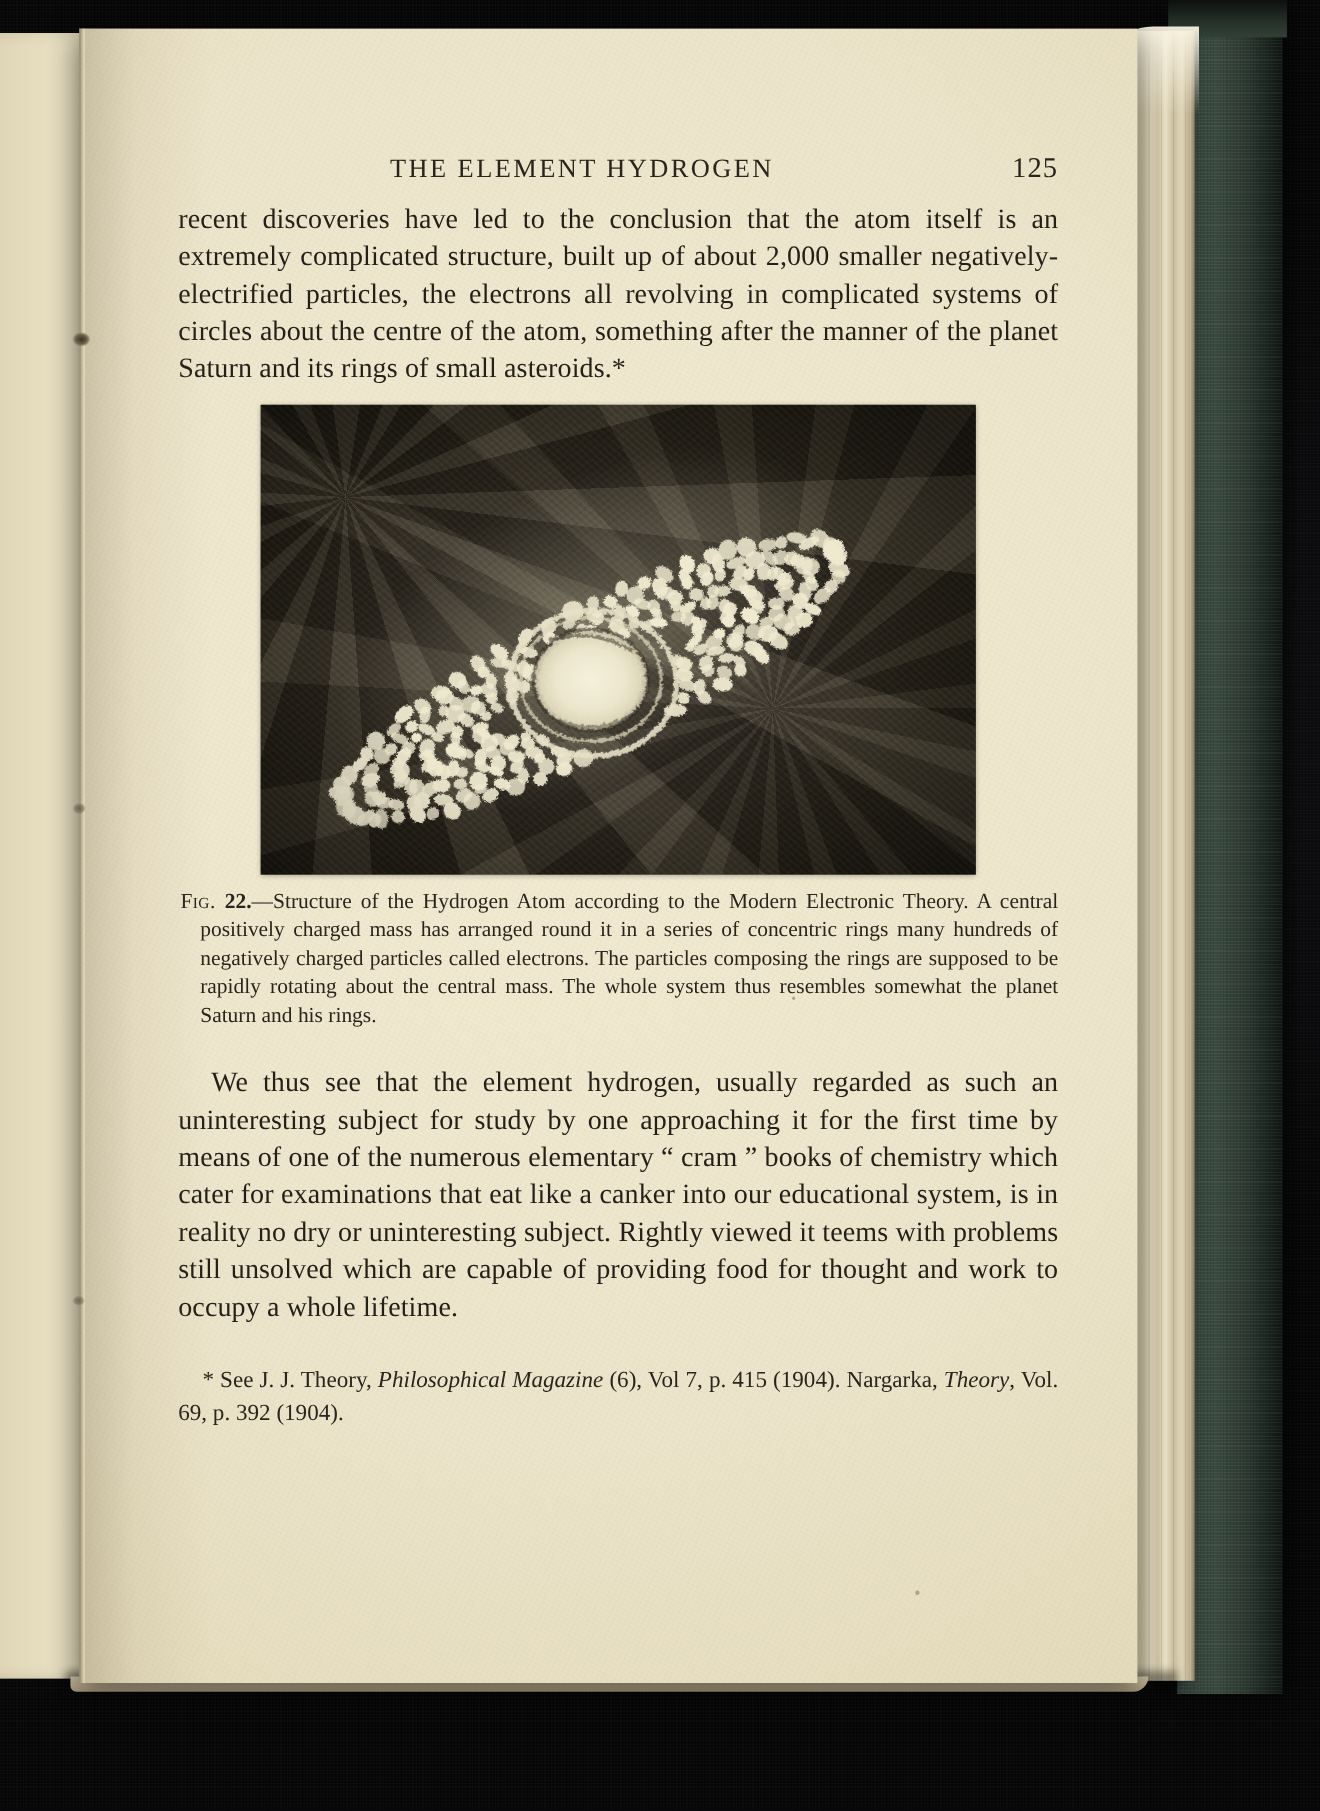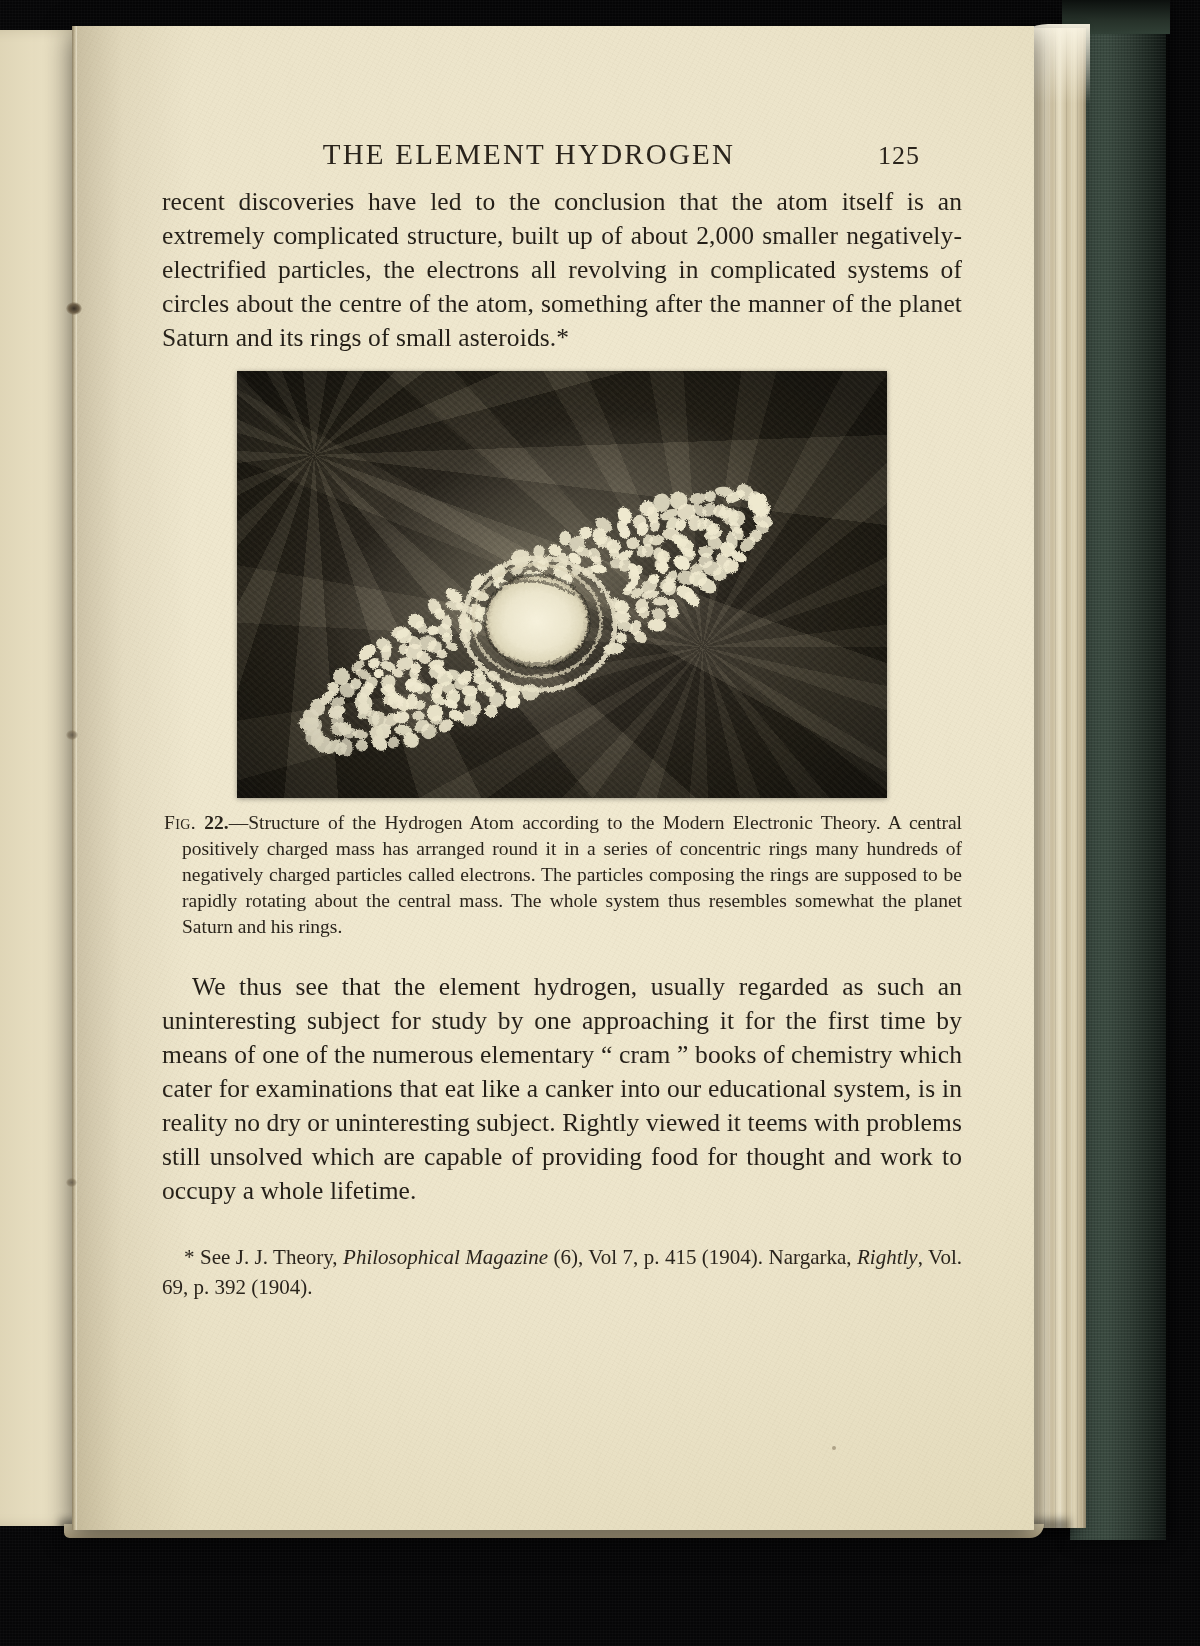--- a/index.html
+++ b/index.html
@@ -167,28 +167,28 @@
   .running-head {
     display: flex;
     align-items: baseline;
     justify-content: flex-start;
     margin: 0 0 14px 0;
     padding-left: 10px;
   }
   .rh-title {
     flex: 1;
     text-align: center;
-    font-size: 29px;
+    font-size: 24px;
     letter-spacing: 2.2px;
     color: #2a241c;
     text-indent: 8px;
   }
   .rh-folio {
     width: 84px;
-    text-align: left;
+    text-align: right;
     font-size: 26px;
     letter-spacing: 1px;
     color: #2a241c;
   }
 
   p.body {
     margin: 0;
     font-size: 25.5px;
     line-height: 34px;
     text-align: justify;
@@ -642,21 +642,21 @@
         <figcaption class="fig-caption">
           <span class="hang">
             <span class="smallcaps">Fig.</span>
             <b>22.</b><span>—</span><span>Structure of the Hydrogen Atom according to the Modern Electronic Theory.  A central positively charged mass has arranged round it in a series of concentric rings many hundreds of negatively charged particles called electrons.  The particles composing the rings are supposed to be rapidly rotating about the central mass.  The whole system thus resembles somewhat the planet Saturn and his rings.</span>
           </span>
         </figcaption>
       </figure>
 
       <p class="body second"><span class="indent"></span><span>We</span> <span>thus see that the element hydrogen, usually regarded as such an uninteresting subject for study by one approaching it for the first time by means of one of the numerous elementary “ cram ” books of chemistry which cater for examinations that eat like a canker into our educational system, is in reality no dry or uninteresting subject. Rightly viewed it teems with problems still unsolved which are capable of providing food for thought and work to occupy a whole lifetime.</span></p>
 
-      <div class="footnote"><span class="fn-indent"></span><span>*</span> <span>See J. J. Theory, </span><i>Philosophical Magazine</i><span> (6), Vol 7, p. 415 (1904).   Nargarka, </span><i>Rightly</i><span>, Vol. 69, p. 392 (1904).</span></div>
+      <div class="footnote"><span class="fn-indent"></span><span>*</span> <span>See J. J. Theory, </span><i>Philosophical Magazine</i><span> (6), Vol 7, p. 415 (1904).   Nargarka, </span><i>Theory</i><span>, Vol. 69, p. 392 (1904).</span></div>
 
     </div>
   </div>
 
   <div class="gutter-crease"></div>
   <div class="gutter-nick"></div>
   <div class="gutter-nick n2"></div>
   <div class="gutter-nick n3"></div>
 
 </div>

